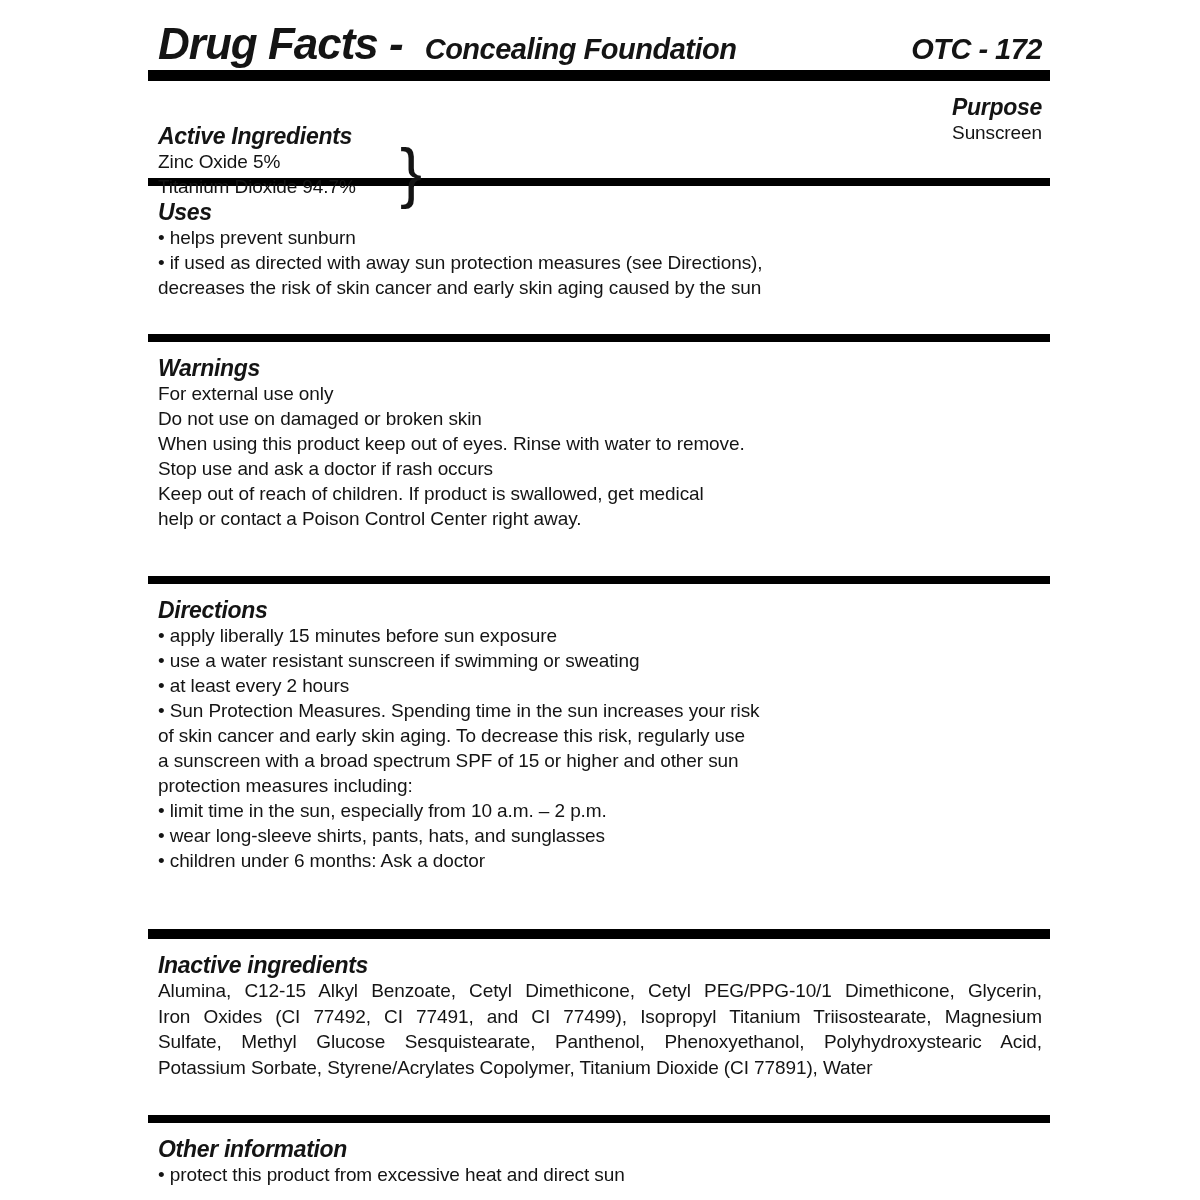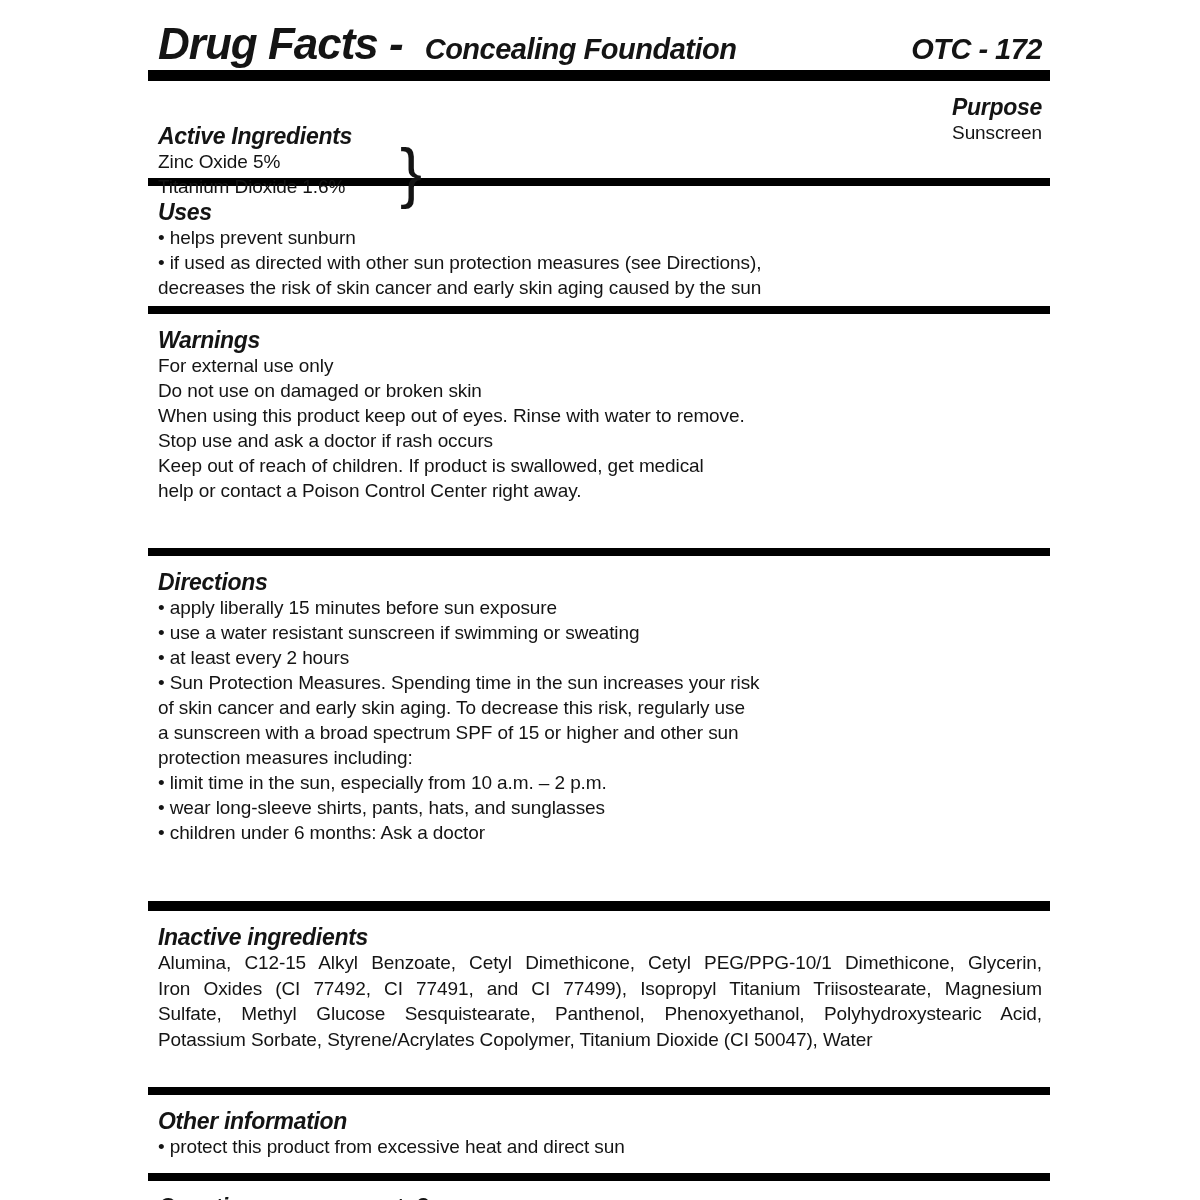--- a/index.html
+++ b/index.html
@@ -67,21 +67,21 @@
     letter-spacing: -0.3px;
     white-space: nowrap;
   }
   .ln {
     font-size: 19px;
     line-height: 25px;
     letter-spacing: -0.1px;
     white-space: nowrap;
   }
   .sec-active { height: 97px; }
-  .sec-uses { height: 120px; }
+  .sec-uses { height: 148px; }
   .sec-warnings { height: 234px; }
   .sec-directions { height: 345px; }
   .sec-inactive { height: 176px; }
   .sec-other { height: 78px; }
   .sec-questions { height: 56px; }
   .active-row {
     display: flex;
     justify-content: space-between;
   }
   .active-left { position: relative; margin-top: 29px; }
@@ -118,35 +118,35 @@
     <span class="subtitle">Concealing Foundation</span>
     <span class="otc-code">OTC - 172</span>
   </div>
   <div class="bar h11"></div>
 
   <div class="sec sec-active">
     <div class="active-row">
       <div class="active-left">
         <div class="h">Active Ingredients</div>
         <div class="ln">Zinc Oxide 5%</div>
-        <div class="ln">Titanium Dioxide 1.6%</div>
+        <div class="ln">Titanium Dioxide 94.7%</div>
         <div class="brace">}</div>
       </div>
       <div class="purpose-col">
         <div class="h">Purpose</div>
         <div class="ln">Sunscreen</div>
       </div>
     </div>
   </div>
   <div class="bar h8"></div>
 
   <div class="sec sec-uses">
     <div class="h">Uses</div>
     <div class="ln">• helps prevent sunburn</div>
-    <div class="ln">• if used as directed with other sun protection measures (see Directions),</div>
+    <div class="ln">• if used as directed with away sun protection measures (see Directions),</div>
     <div class="ln">decreases the risk of skin cancer and early skin aging caused by the sun</div>
   </div>
   <div class="bar h8"></div>
 
   <div class="sec sec-warnings">
     <div class="h">Warnings</div>
     <div class="ln">For external use only</div>
     <div class="ln">Do not use on damaged or broken skin</div>
     <div class="ln">When using this product keep out of eyes. Rinse with water to remove.</div>
     <div class="ln">Stop use and ask a doctor if rash occurs</div>
@@ -168,21 +168,21 @@
     <div class="ln">• wear long-sleeve shirts, pants, hats, and sunglasses</div>
     <div class="ln">• children under 6 months: Ask a doctor</div>
   </div>
   <div class="bar"></div>
 
   <div class="sec sec-inactive">
     <div class="h">Inactive ingredients</div>
     <div class="jline">Alumina, C12-15 Alkyl Benzoate, Cetyl Dimethicone, Cetyl PEG/PPG-10/1 Dimethicone, Glycerin,</div>
     <div class="jline">Iron Oxides (CI 77492, CI 77491, and CI 77499), Isopropyl Titanium Triisostearate, Magnesium</div>
     <div class="jline">Sulfate, Methyl Glucose Sesquistearate, Panthenol, Phenoxyethanol, Polyhydroxystearic Acid,</div>
-    <div class="jline last">Potassium Sorbate, Styrene/Acrylates Copolymer, Titanium Dioxide (CI 50047), Water</div>
+    <div class="jline last">Potassium Sorbate, Styrene/Acrylates Copolymer, Titanium Dioxide (CI 77891), Water</div>
   </div>
   <div class="bar h8"></div>
 
   <div class="sec sec-other">
     <div class="h">Other information</div>
     <div class="ln">• protect this product from excessive heat and direct sun</div>
   </div>
   <div class="bar h8"></div>
 
   <div class="sec sec-questions">

